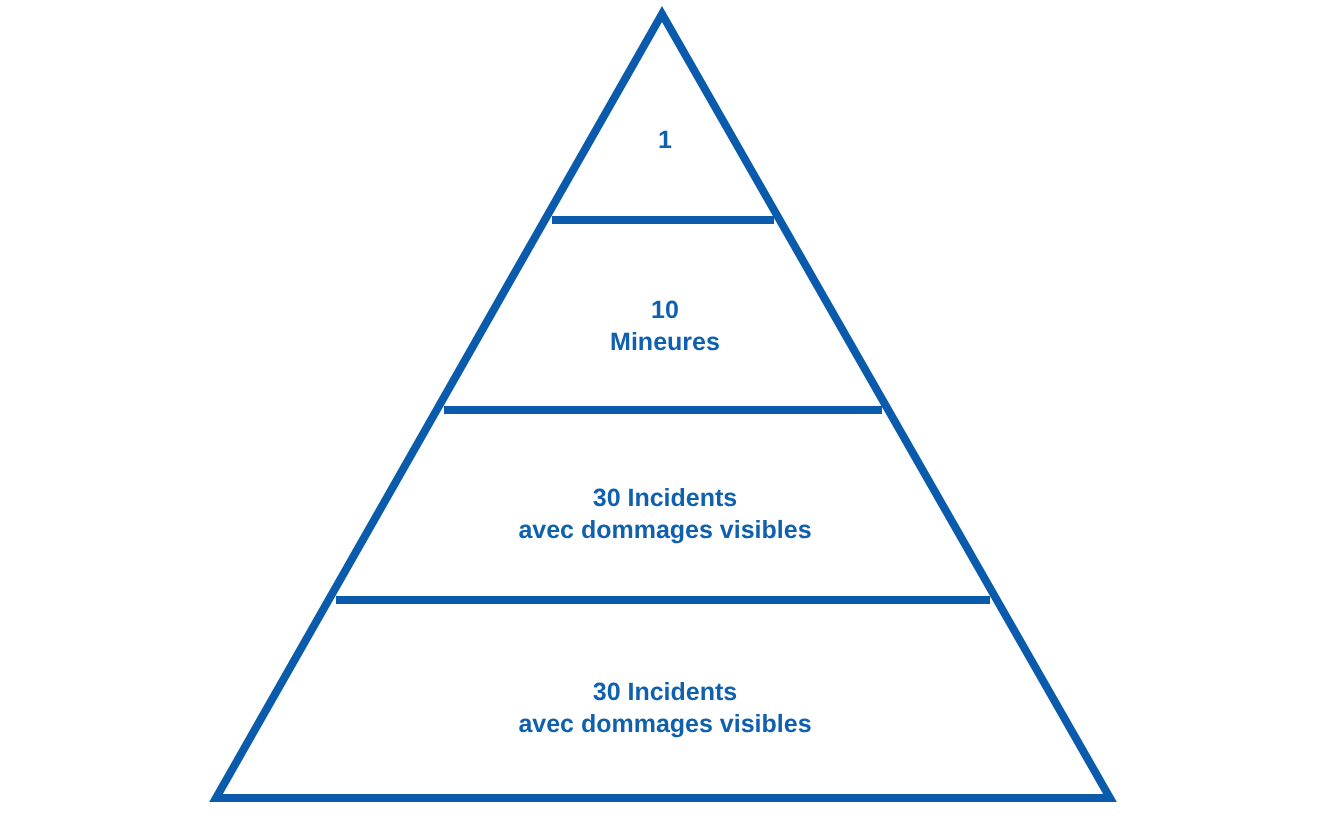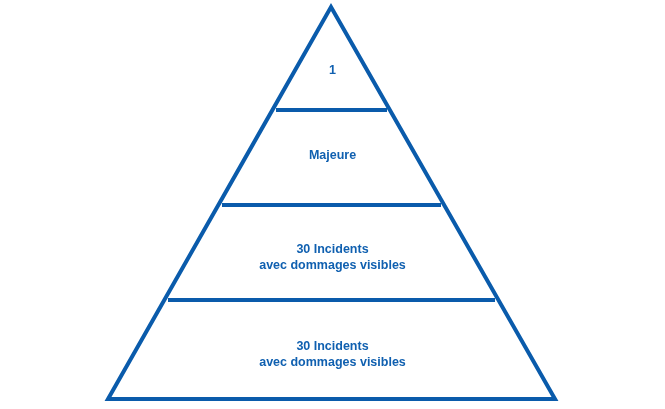--- a/index.html
+++ b/index.html
@@ -26,21 +26,22 @@
   <line x1="276" y1="110" x2="387" y2="110" stroke="#0a5bab" stroke-width="4"></line>
   <line x1="222" y1="205" x2="441" y2="205" stroke="#0a5bab" stroke-width="4"></line>
   <line x1="168" y1="300" x2="495" y2="300" stroke="#0a5bab" stroke-width="4"></line>
 </svg>
 
 <div class="label" style="top:62px;">
   <span>1</span>
 </div>
 
 <div class="label" style="top:147px;">
-  <span>Majeure</span>
+  <span>10</span>
+  <span>Mineures</span>
 </div>
 
 <div class="label" style="top:241px;">
   <span>30 Incidents</span>
   <span>avec dommages visibles</span>
 </div>
 
 <div class="label" style="top:338px;">
   <span>30 Incidents</span>
   <span>avec dommages visibles</span>

